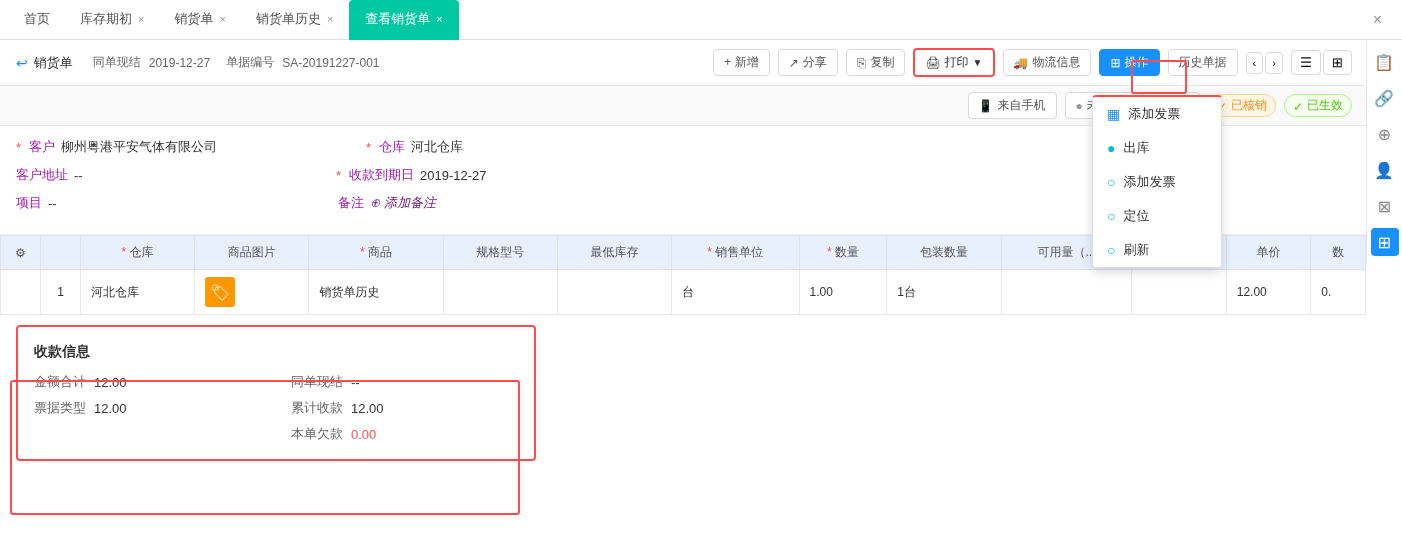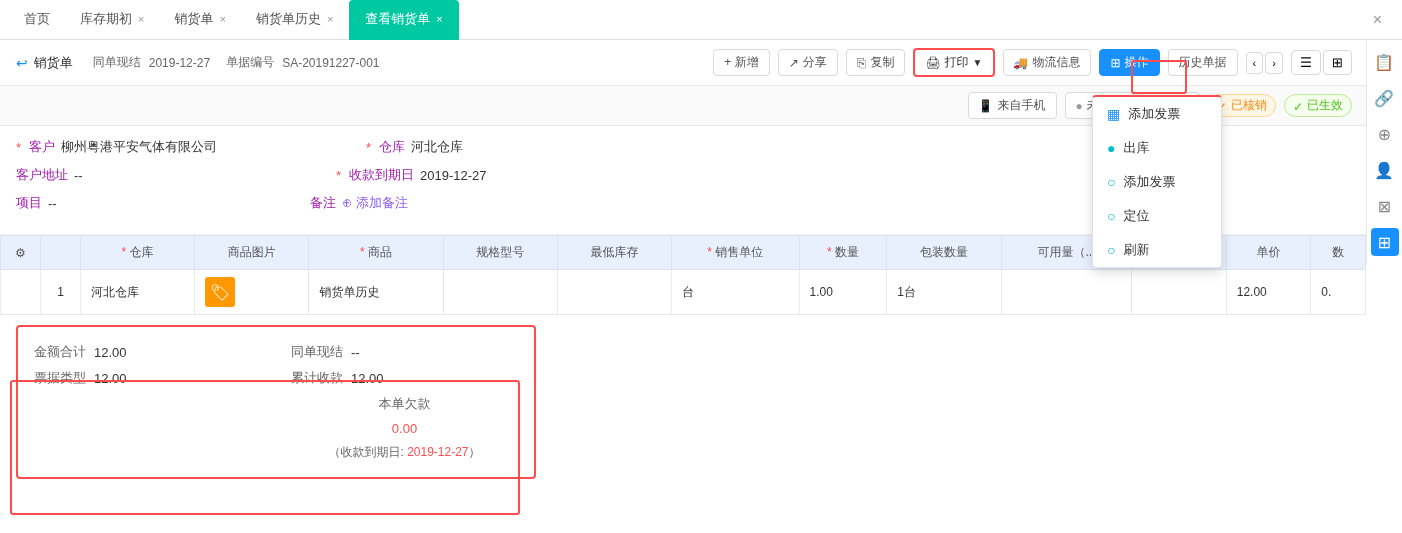--- a/index.html
+++ b/index.html
@@ -275,23 +275,23 @@
         <span class="required-star">*</span>
         <span class="form-label">票据类型</span>
         <span class="form-value">不开票</span>
       </div>
     </div>
     <div class="form-row">
       <div class="form-field">
         <span class="form-label">项目</span>
         <span class="form-value">--</span>
       </div>
-      <div class="form-field" style="margin-left: 24px;">
+      <div class="form-field" style="margin-left: 52px;">
         <span class="form-label">备注</span>
-        <span class="form-value link" style="color:#8b5cf6;">
+        <span class="form-value link" style="color:#701a75;font-style:italic;">
           <span>⊕ </span><span>添加备注</span>
         </span>
       </div>
       <div class="form-field" style="margin-left: auto;">
         <span class="required-star">*</span>
         <span class="form-label">业务员孟</span>
         <span class="form-value">--</span>
       </div>
     </div>
   </div>
@@ -343,43 +343,41 @@
           <td></td>
           <td></td>
           <td>12.00</td>
           <td>0.</td>
         </tr>
       </tbody>
     </table>
   </div>
 
   <div class="payment-box">
+    <div class="payment-title">收款信息</div>
     <div class="payment-grid">
       <div class="payment-row">
         <span class="payment-label">金额合计</span>
         <span class="payment-value">12.00</span>
       </div>
       <div class="payment-row">
         <span class="payment-label">同单现结</span>
         <span class="payment-value">--</span>
       </div>
       <div class="payment-row">
         <span class="payment-label">票据类型</span>
         <span class="payment-value">12.00</span>
       </div>
       <div class="payment-row">
         <span class="payment-label">累计收款</span>
         <span class="payment-value">12.00</span>
       </div>
-      <div style="grid-column: 2; flex-direction: column;" class="payment-row">
+      <div style="grid-column: 2;" class="payment-row">
         <span class="payment-label">本单欠款</span>
         <span class="payment-value red">0.00</span>
-        <span class="payment-value" style="font-size:12px; color:#666;">
-          （收款到期日: <span style="color:#ff4d4f;">2019-12-27</span>）
-        </span>
       </div>
     </div>
   </div>
 
   <div class="dropdown-menu" style="top: 95px; right: 180px;">
     <div class="dropdown-item">
       <span class="item-icon blue">▦</span>
       <span>添加发票</span>
     </div>
     <div class="dropdown-item">

